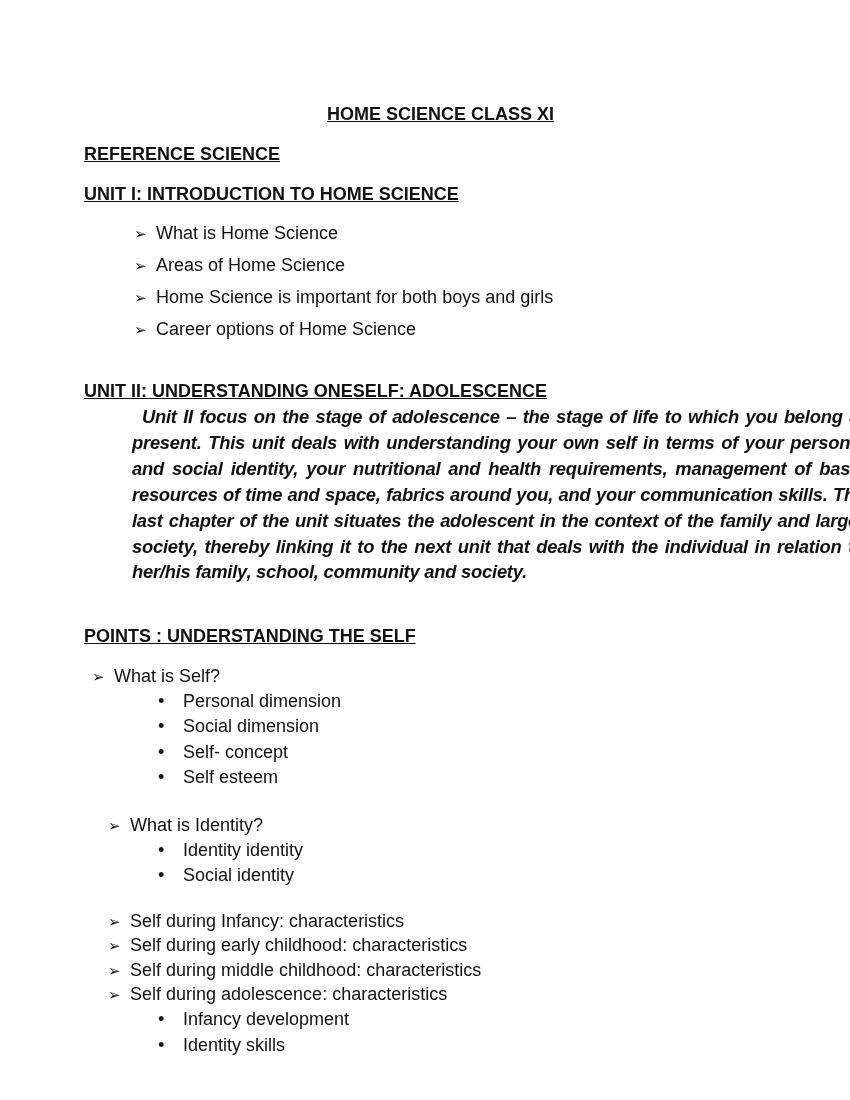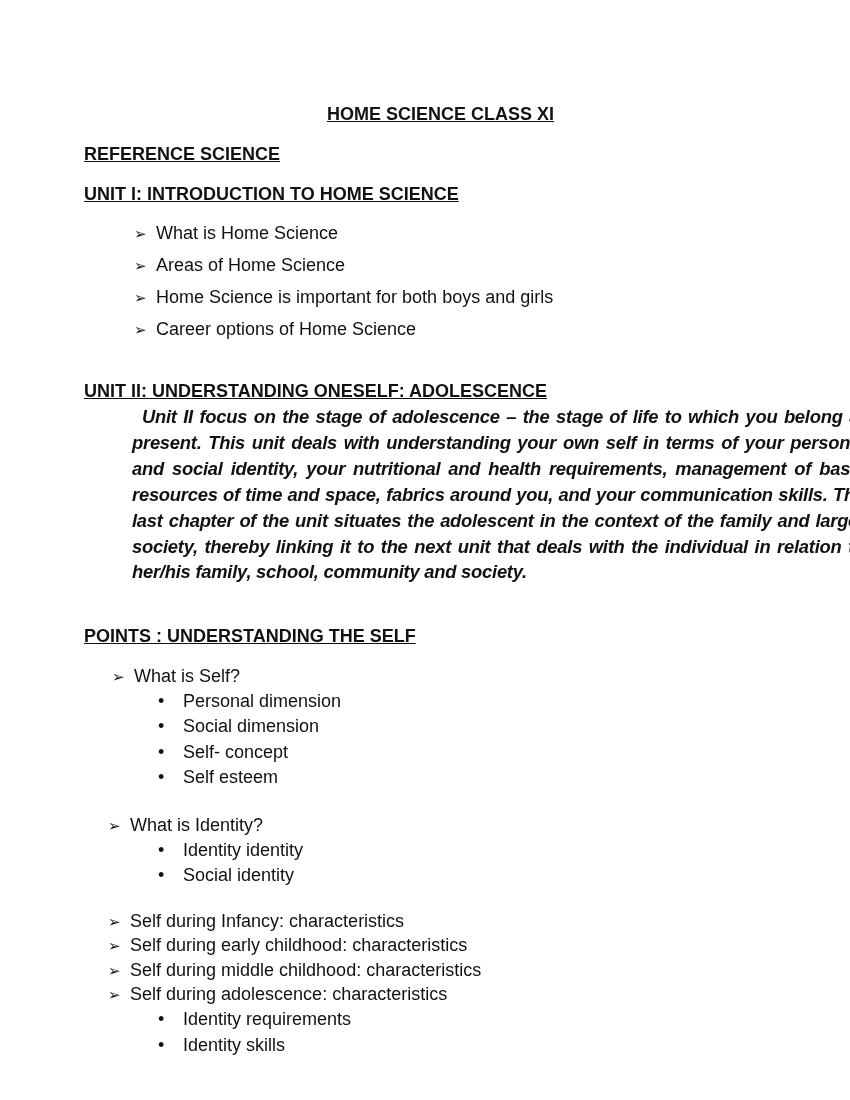--- a/index.html
+++ b/index.html
@@ -30,35 +30,35 @@
     <div class="abs item" style="left:134px; top:287px;"><span class="arrow">➢</span><span>Home Science is important for both boys and girls</span></div>
     <div class="abs item" style="left:134px; top:319px;"><span class="arrow">➢</span><span>Career options of Home Science</span></div>
   </div>
 
   <div class="abs heading" style="left:84px; top:381px;">UNIT II: UNDERSTANDING ONESELF: ADOLESCENCE</div>
   <div class="para" style="top:404px; text-indent:10px;">Unit II focus on the stage of adolescence – the stage of life to which you belong at present. This unit deals with understanding your own self in terms of your personal and social identity, your nutritional and health requirements, management of basic resources of time and space, fabrics around you, and your communication skills. The last chapter of the unit situates the adolescent in the context of the family and larger society, thereby linking it to the next unit that deals with the individual in relation to her/his family, school, community and society.</div>
 
   <div class="abs heading" style="left:84px; top:626px;">POINTS : UNDERSTANDING THE SELF</div>
 
   <div>
-    <div class="abs item" style="left:112px; top:666px;"><span class="arrow">➢</span><span>What is Self?</span></div>
+    <div class="abs item" style="left:92px; top:666px;"><span class="arrow">➢</span><span>What is Self?</span></div>
     <div class="abs item" style="left:158px; top:691px;"><span class="bullet">•</span><span>Personal dimension</span></div>
     <div class="abs item" style="left:158px; top:716px;"><span class="bullet">•</span><span>Social dimension</span></div>
     <div class="abs item" style="left:158px; top:742px;"><span class="bullet">•</span><span>Self- concept</span></div>
     <div class="abs item" style="left:158px; top:767px;"><span class="bullet">•</span><span>Self esteem</span></div>
   </div>
 
   <div>
     <div class="abs item" style="left:108px; top:815px;"><span class="arrow">➢</span><span>What is Identity?</span></div>
     <div class="abs item" style="left:158px; top:840px;"><span class="bullet">•</span><span>Identity identity</span></div>
     <div class="abs item" style="left:158px; top:865px;"><span class="bullet">•</span><span>Social identity</span></div>
   </div>
 
   <div>
     <div class="abs item" style="left:108px; top:911px;"><span class="arrow">➢</span><span>Self during Infancy: characteristics</span></div>
     <div class="abs item" style="left:108px; top:935px;"><span class="arrow">➢</span><span>Self during early childhood: characteristics</span></div>
     <div class="abs item" style="left:108px; top:960px;"><span class="arrow">➢</span><span>Self during middle childhood: characteristics</span></div>
     <div class="abs item" style="left:108px; top:984px;"><span class="arrow">➢</span><span>Self during adolescence: characteristics</span></div>
-    <div class="abs item" style="left:158px; top:1009px;"><span class="bullet">•</span><span>Identity requirements</span></div>
+    <div class="abs item" style="left:158px; top:1009px;"><span class="bullet">•</span><span>Infancy development</span></div>
     <div class="abs item" style="left:158px; top:1035px;"><span class="bullet">•</span><span>Identity skills</span></div>
   </div>
 
 </div>
 
 </body></html>

